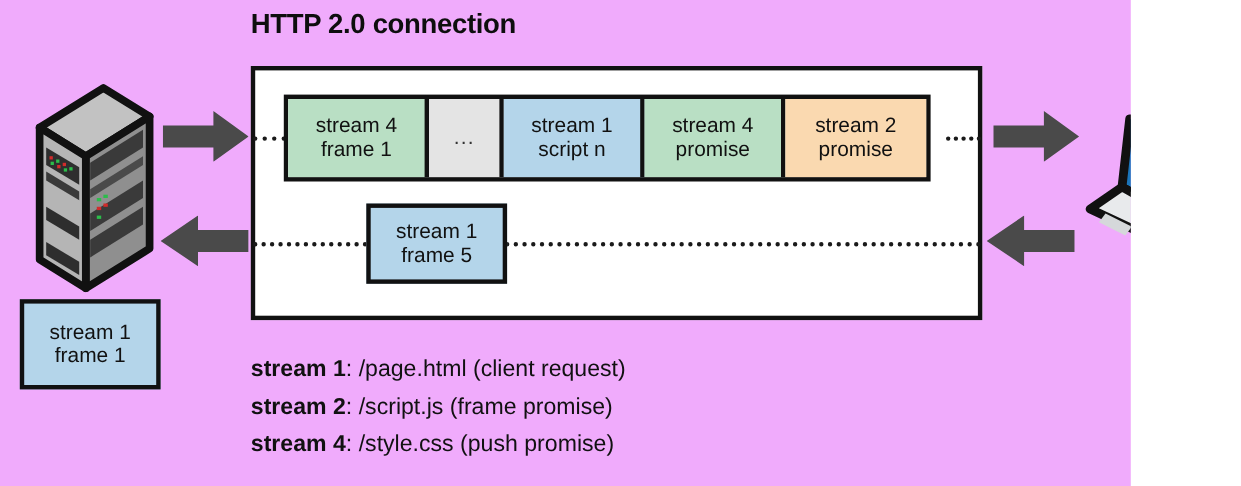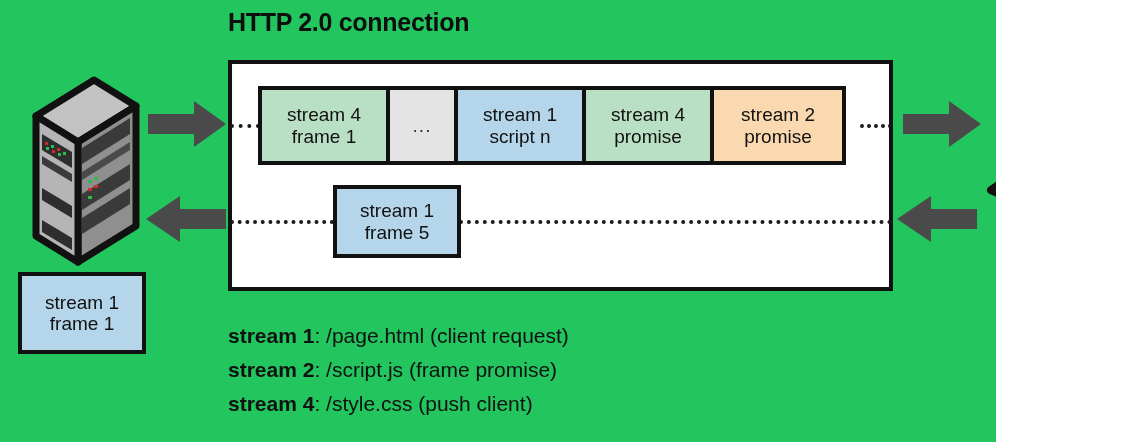--- a/index.html
+++ b/index.html
@@ -8,22 +8,23 @@
     background: #ffffff;
   }
   body {
     font-family: "Liberation Sans", sans-serif;
     color: #111111;
   }
   #canvas {
     position: relative;
     width: 996px;
     height: 442px;
-    background: #22c55e;
+    background: #f0abfc;
     overflow: hidden;
+    padding-left: 32px;
   }
 
   
   .title {
     position: absolute;
     left: 228px;
     top: 8px;
     font-size: 25px;
     font-weight: bold;
     letter-spacing: -0.3px;
@@ -265,17 +266,17 @@
   </div>
 
   <div class="legend">
     <span class="row">
       <span class="lbl">stream 1</span><span>: /page.html  (client request)</span>
     </span>
     <span class="row">
       <span class="lbl">stream 2</span><span>: /script.js  (frame promise)</span>
     </span>
     <span class="row">
-      <span class="lbl">stream 4</span><span>: /style.css  (push client)</span>
+      <span class="lbl">stream 4</span><span>: /style.css  (push promise)</span>
     </span>
   </div>
 
 </div>
 
 </body></html>

